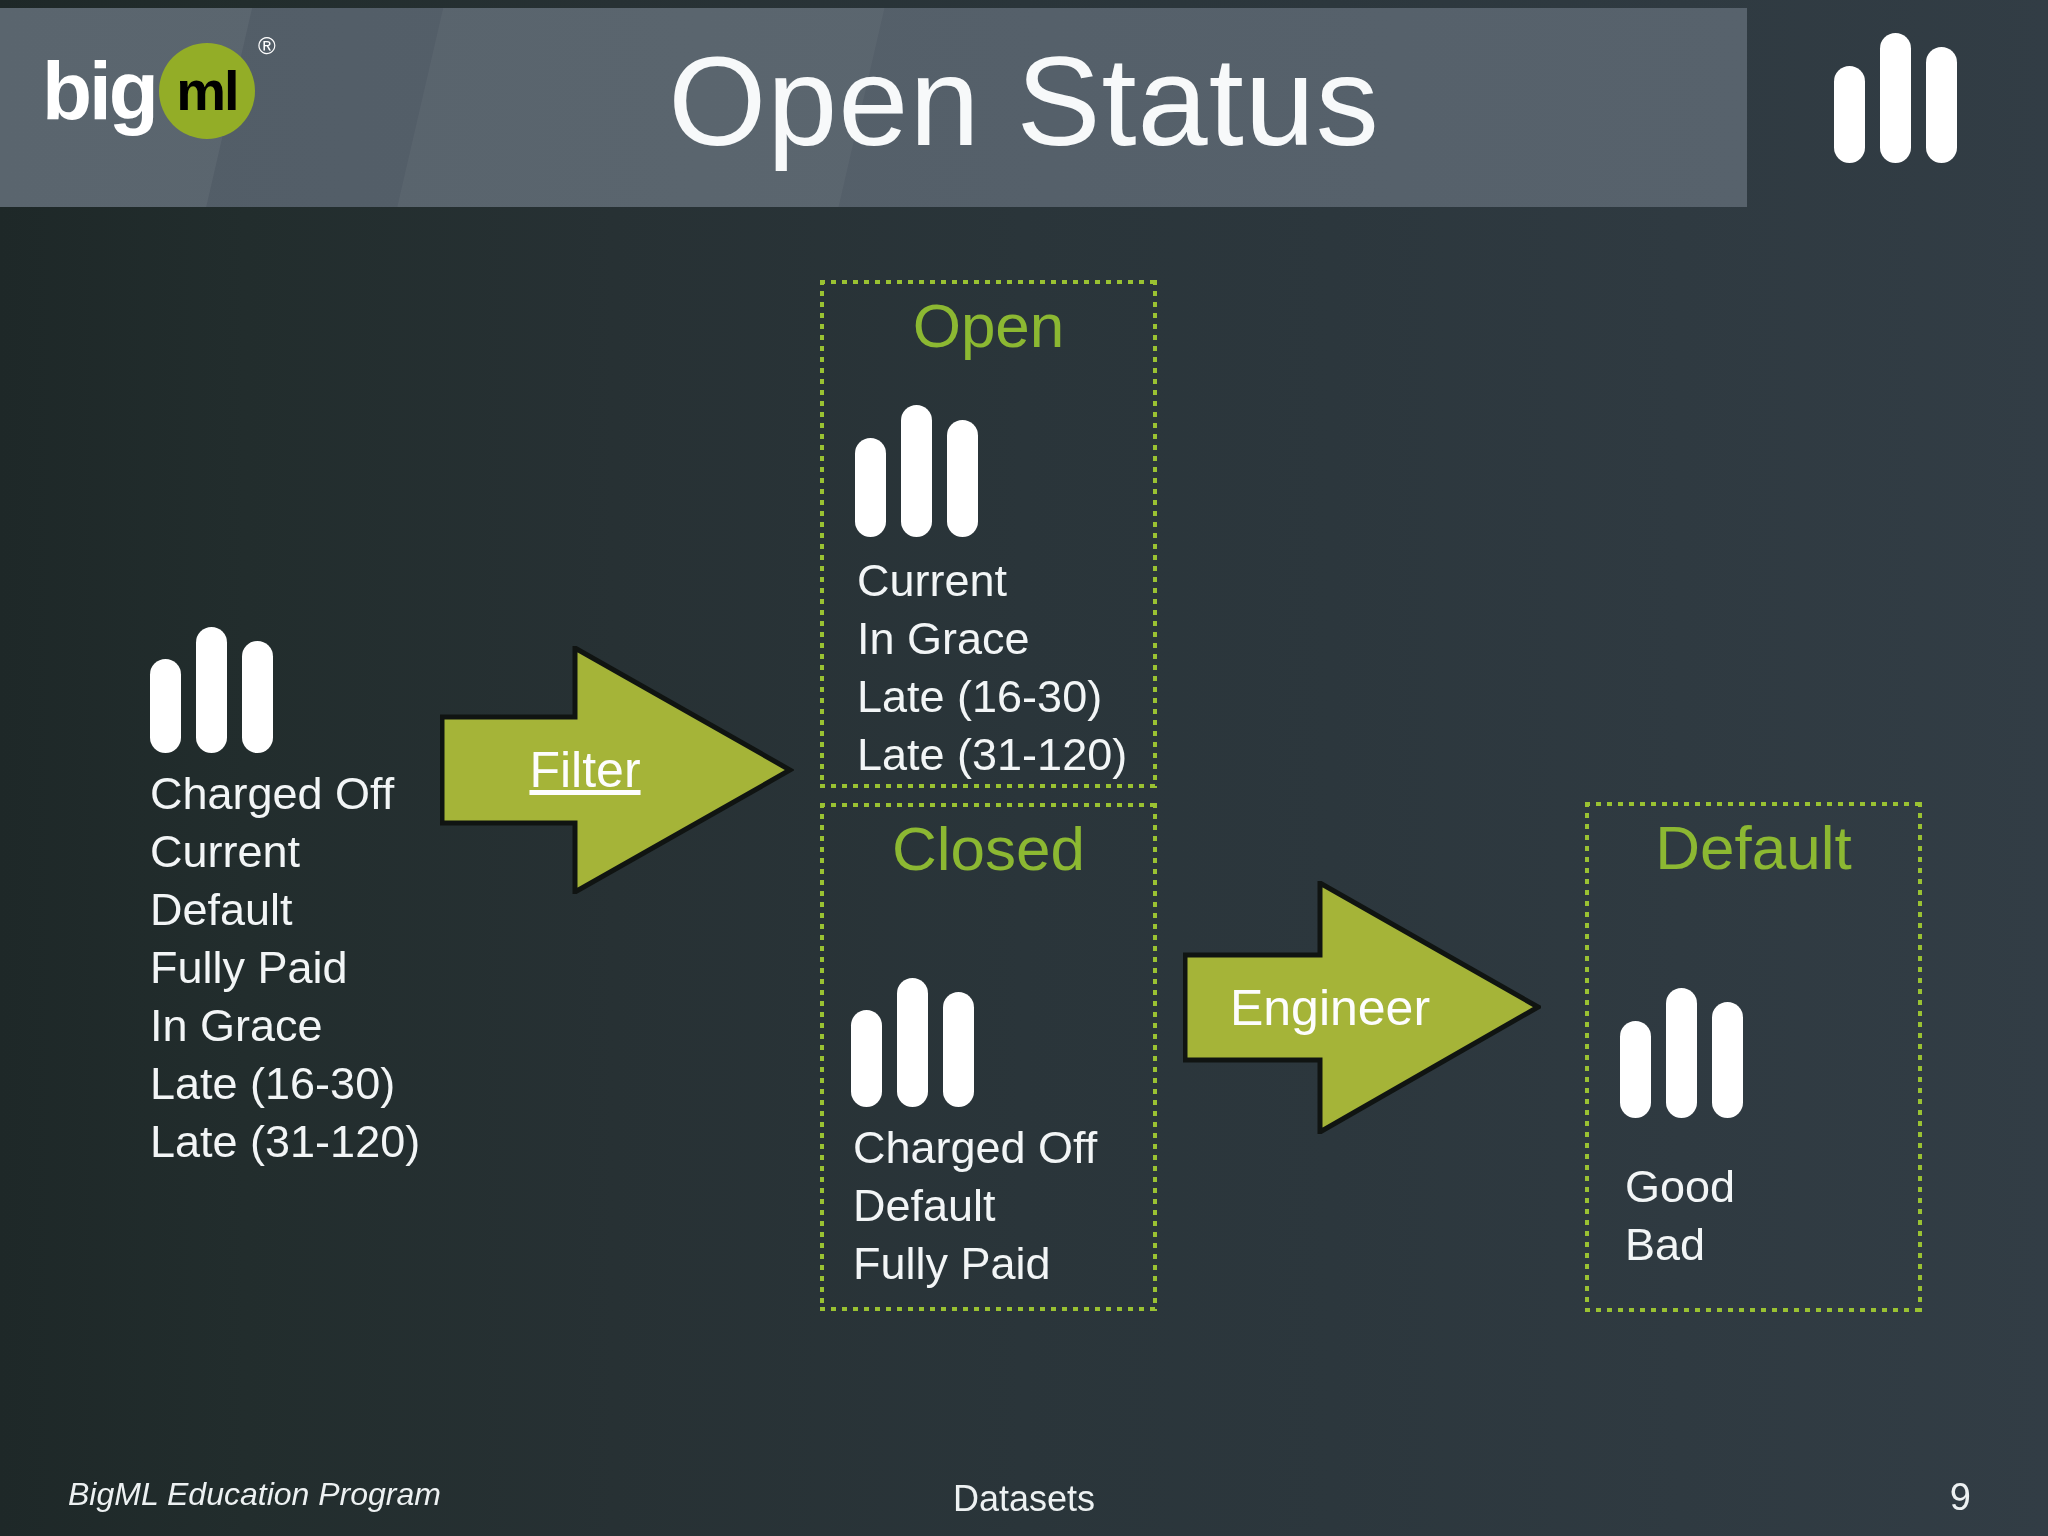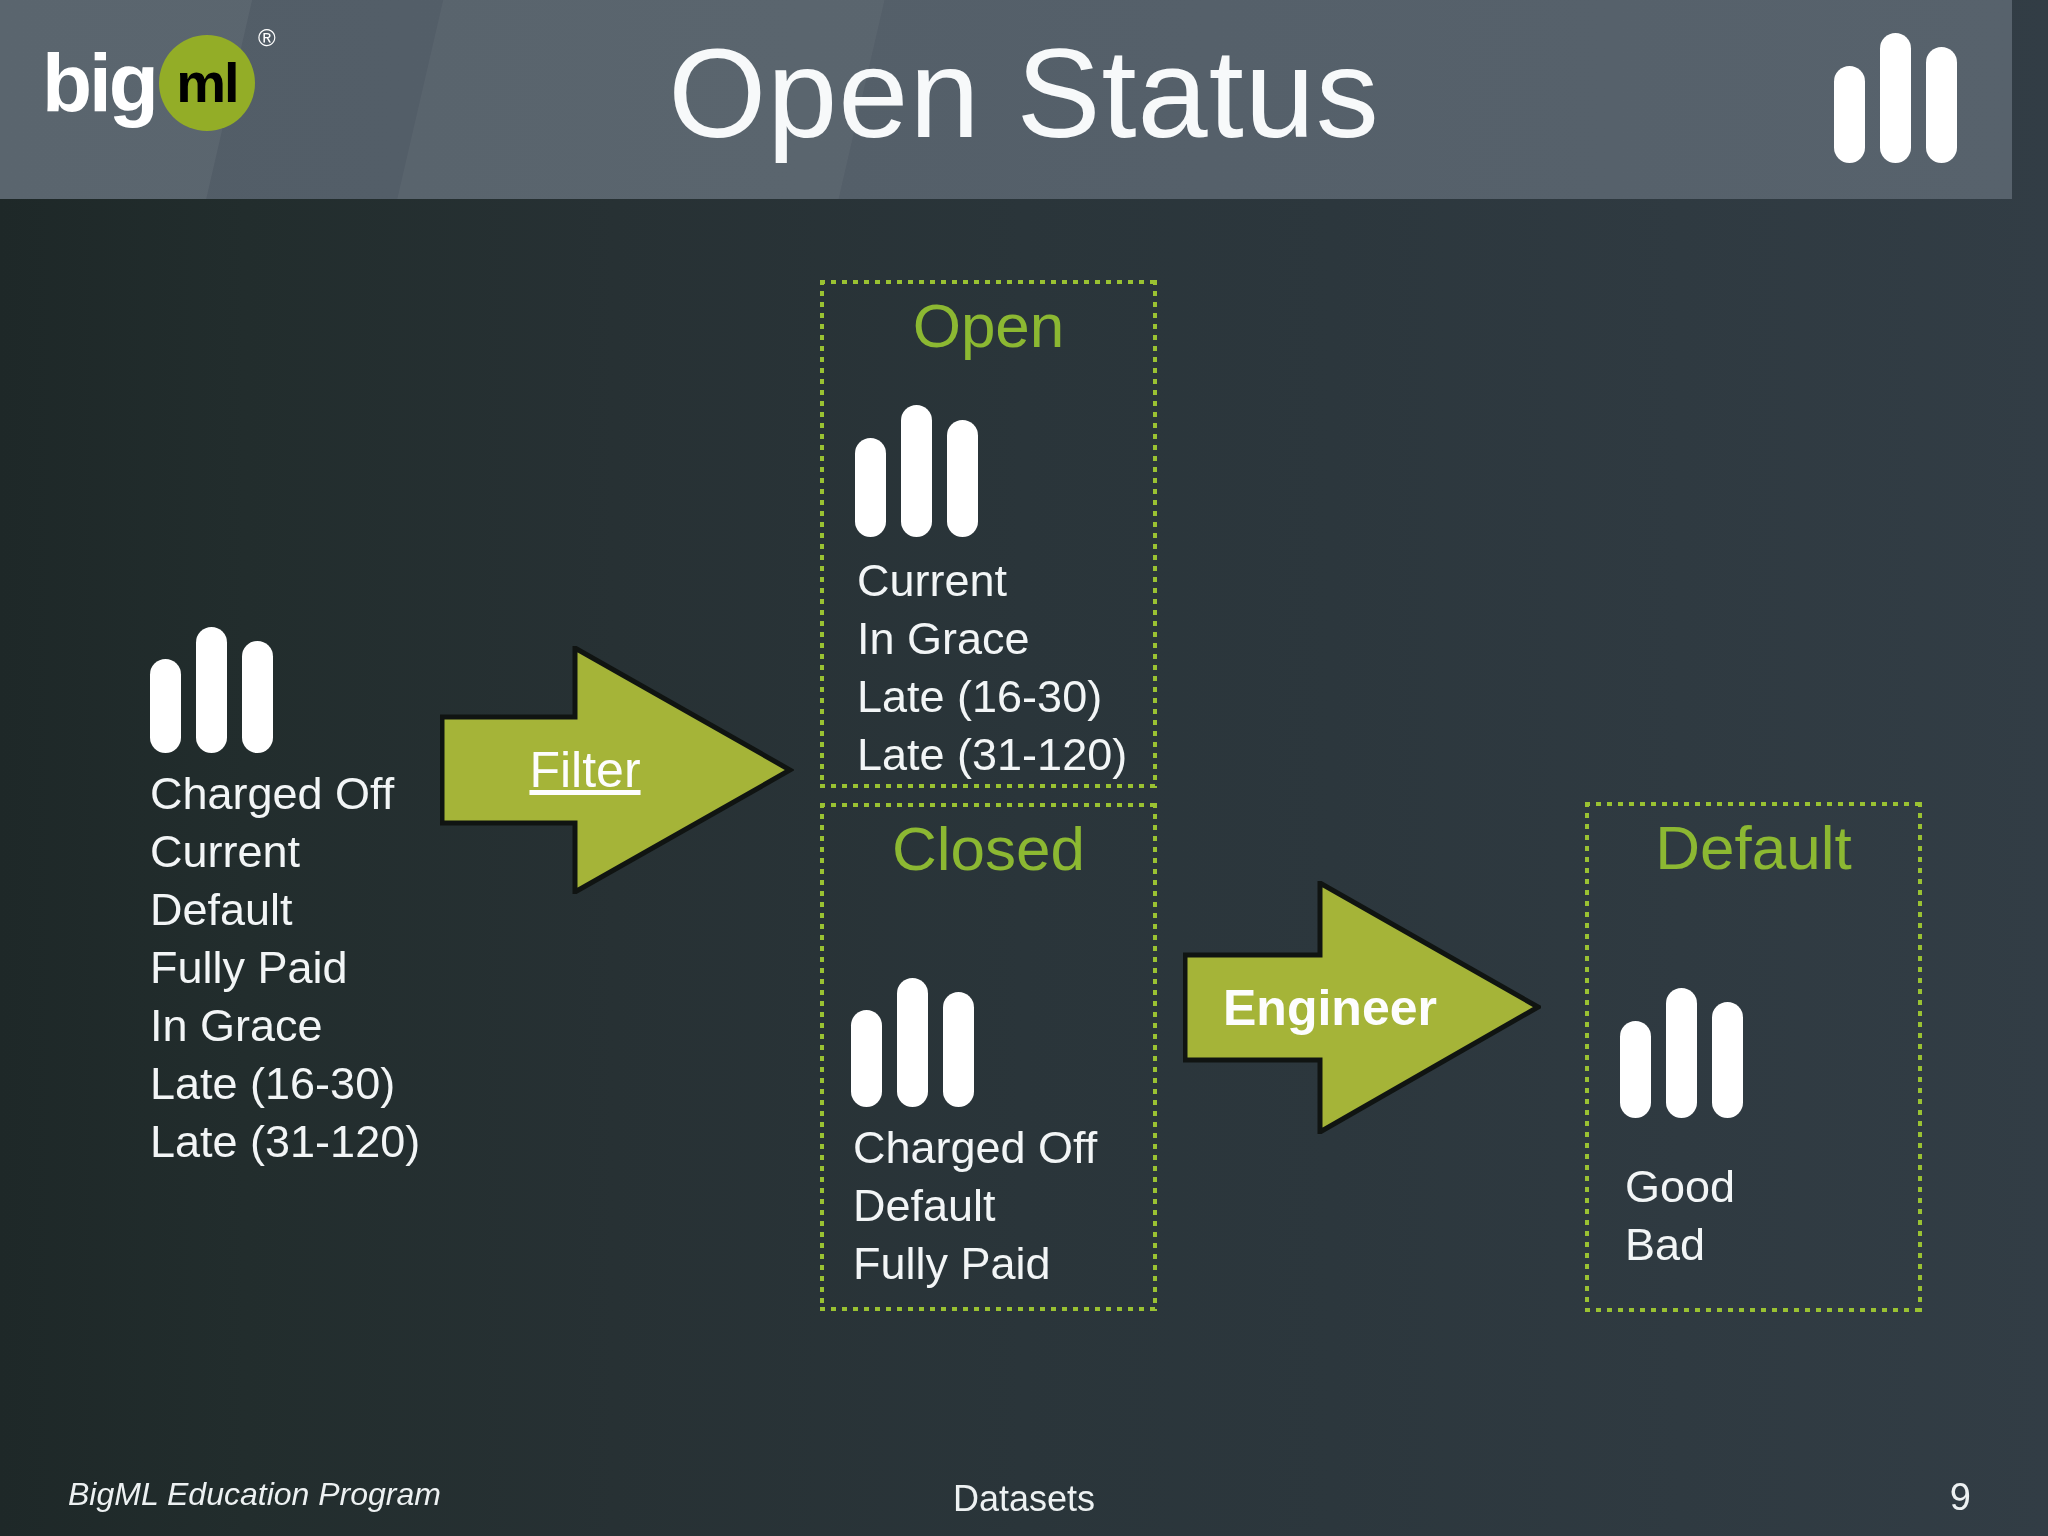--- a/index.html
+++ b/index.html
@@ -2,21 +2,21 @@
 <html><head>
 <meta charset="utf-8">
 <style>
   html,body{margin:0;padding:0;background:#111;}
   .slide{
     position:relative;width:2048px;height:1536px;overflow:hidden;
     font-family:"Liberation Sans",sans-serif;
     background:linear-gradient(90deg,#1e2828 0%,#222d2d 12%,#273134 30%,#2a353a 50%,#2c373d 65%,#2f3a41 82%,#323d45 100%);
   }
   
-  .header{position:absolute;left:0;top:0;width:2012px;height:199px;
+  .header{position:absolute;left:0;top:8px;width:1747px;height:199px;
     background:linear-gradient(90deg,#525d67,#57626c);overflow:hidden;}
   .wm1,.wm2{position:absolute;background:rgba(255,255,255,0.05);transform:rotate(13deg);}
   .wm1{left:-30px;top:-90px;width:250px;height:430px;}
   .wm2{left:420px;top:-100px;width:430px;height:450px;background:rgba(255,255,255,0.04);}
   .logo{position:absolute;left:42px;top:28px;display:flex;align-items:center;height:110px;}
   .logo-big{font-size:82px;font-weight:bold;color:#ffffff;letter-spacing:-3px;line-height:1;}
   .logo-circle{width:96px;height:96px;border-radius:50%;background:#93ad27;display:flex;align-items:center;justify-content:center;margin-left:3px;}
   .logo-ml{font-size:56px;font-weight:bold;color:#000000;letter-spacing:-2px;line-height:1;}
   .logo-reg{position:absolute;left:216px;top:-4px;color:#ffffff;font-size:24px;}
   .slide-title{position:absolute;left:0;top:22px;width:2048px;text-align:center;
@@ -53,21 +53,21 @@
     font-size:62px;color:#8cb832;line-height:1.15;}
   #box-open .status-list{left:37px;top:272px;}
   #box-closed .status-list{left:33px;top:316px;}
   #box-quality .status-list{left:40px;top:356px;}
   
   .arrow{position:absolute;}
   #arrow-filter{left:440px;top:646px;}
   #arrow-engineer{left:1183px;top:881px;}
   .arrow-label{position:absolute;text-align:center;color:#fdfdfd;font-size:50px;line-height:56px;}
   #arrow-filter-label{left:480px;top:742px;width:210px;text-decoration:underline;}
-  #arrow-engineer-label{left:1190px;top:980px;width:280px;font-weight:bold;}
+  #arrow-engineer-label{left:1190px;top:980px;width:280px;}
   
   .footer-left{position:absolute;left:68px;top:1476px;font-size:32px;font-style:italic;color:#edf1f2;}
   .footer-center{position:absolute;left:0;top:1478px;width:2048px;text-align:center;font-size:36px;color:#edf1f2;}
   .footer-right{position:absolute;right:77px;top:1476px;font-size:38px;color:#edf1f2;}
 </style>
 </head>
 <body>
 
 <div class="slide">
 

